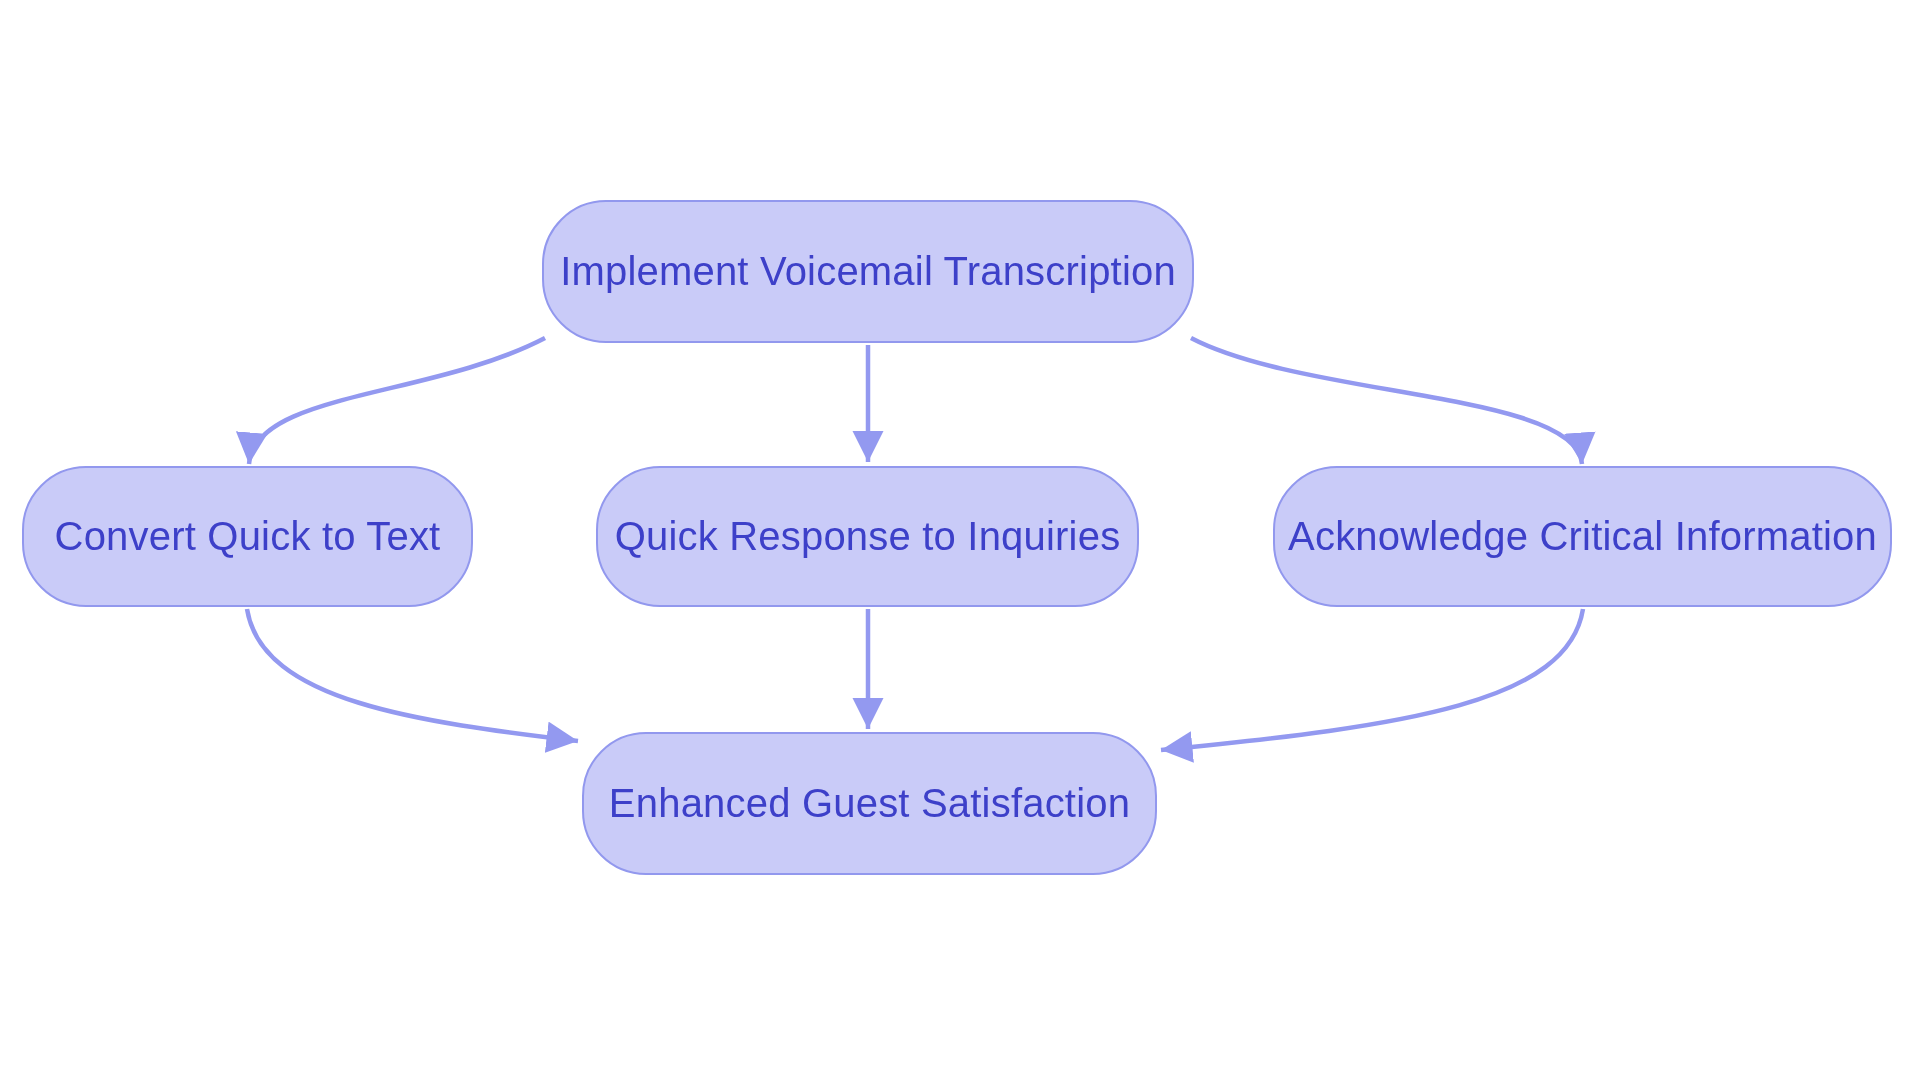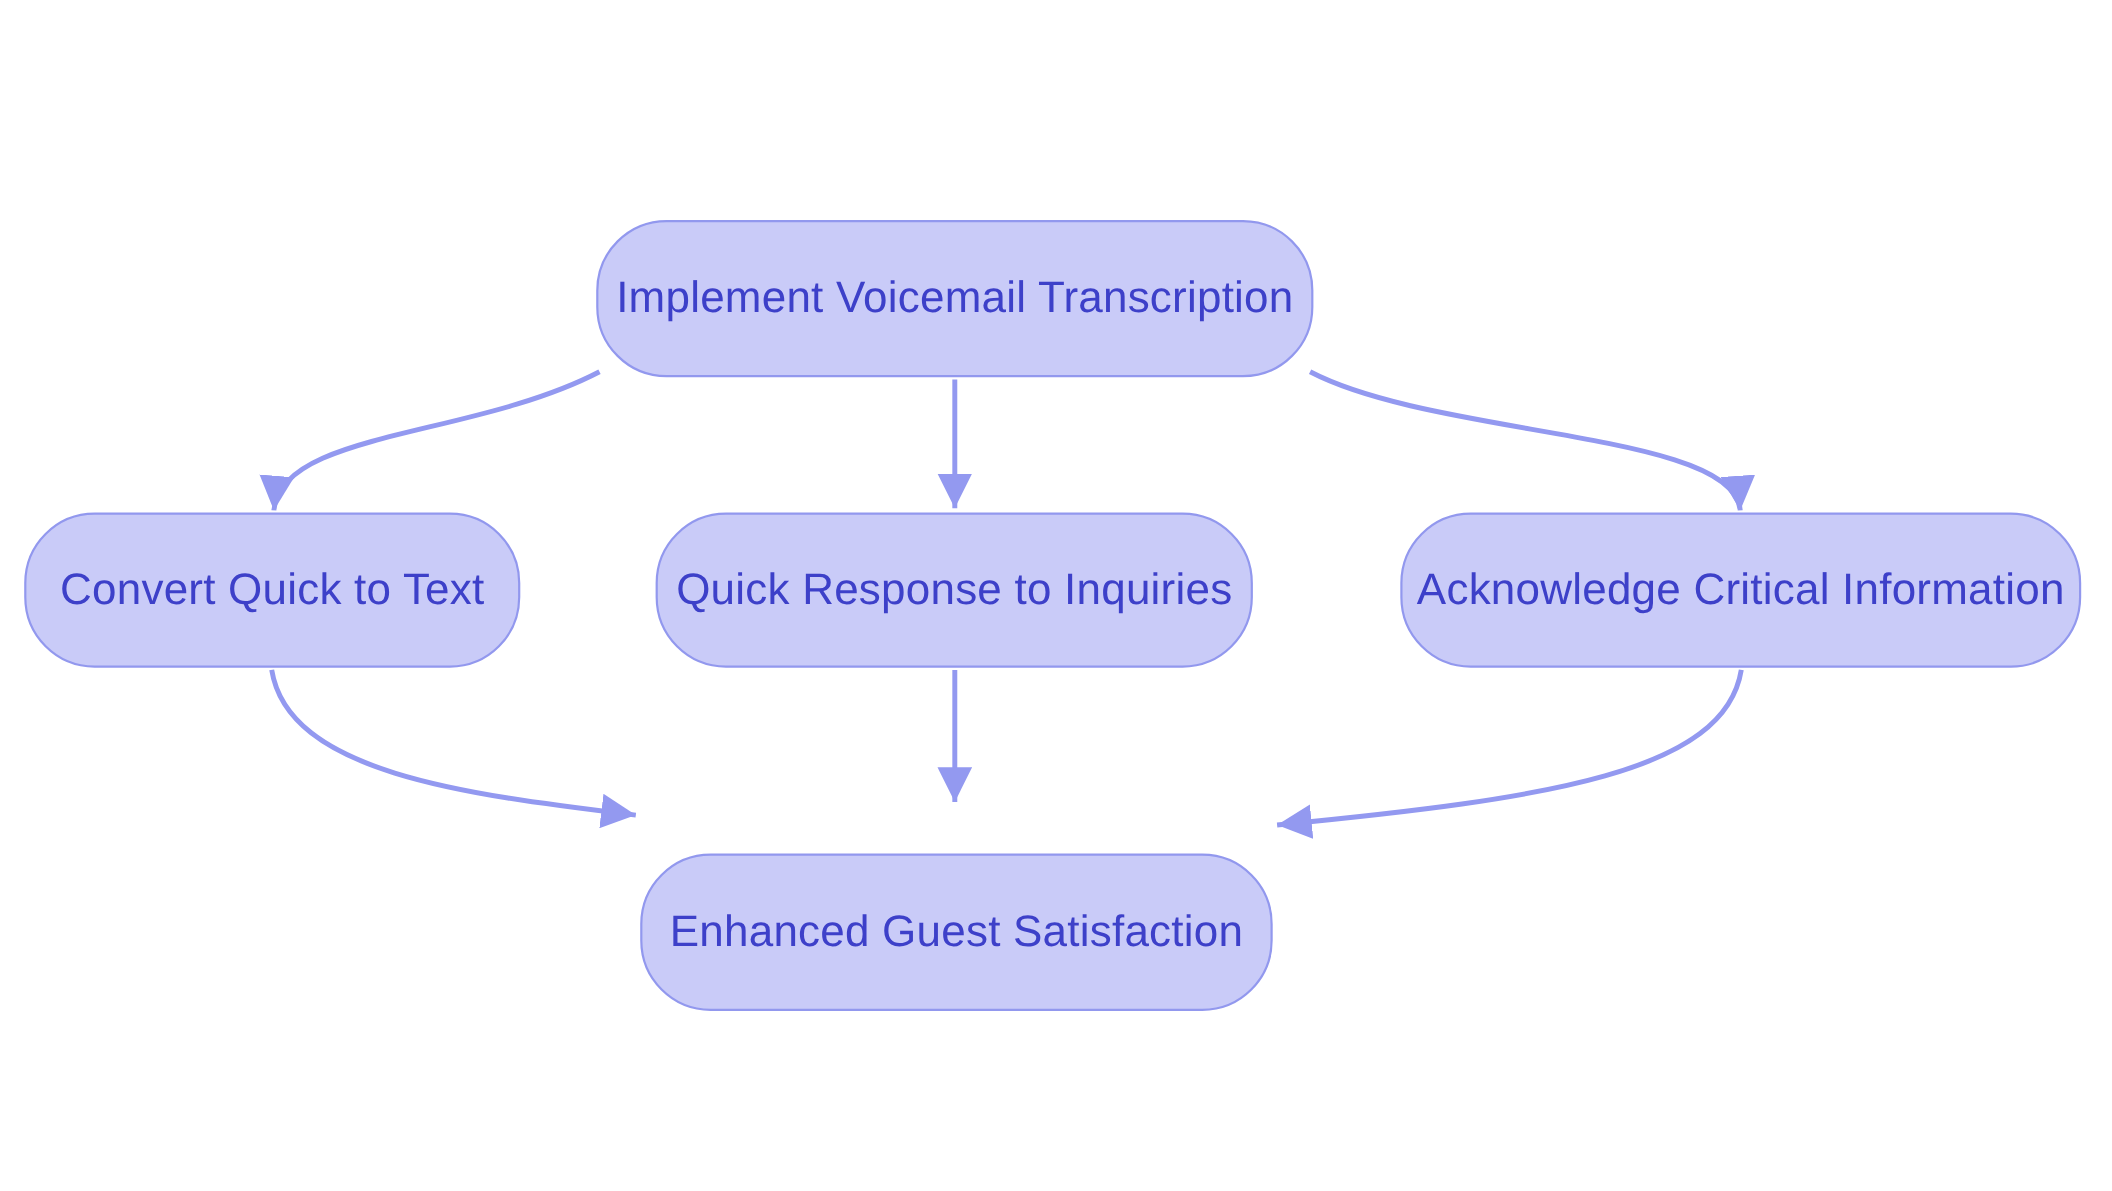--- a/index.html
+++ b/index.html
@@ -40,21 +40,21 @@
     font-size: 40px;
     font-weight: 400;
     letter-spacing: 0.2px;
     text-align: left;
     white-space: nowrap;
   }
   .node-top    { left: 542px;  top: 200px; width: 652px; height: 143px; }
   .node-left   { left: 22px;   top: 466px; width: 451px; height: 141px; }
   .node-mid    { left: 596px;  top: 466px; width: 543px; height: 141px; }
   .node-right  { left: 1273px; top: 466px; width: 619px; height: 141px; }
-  .node-bottom { left: 582px;  top: 732px; width: 575px; height: 143px; margin-top: 44px; }
+  .node-bottom { left: 582px;  top: 732px; width: 575px; height: 143px; }
 </style>
 </head>
 <body>
 
 <div class="canvas">
 
   <svg class="edges-layer" viewBox="0 0 1920 1083" xmlns="http://www.w3.org/2000/svg">
     <defs>
       <marker id="arrowhead" viewBox="0 0 10 10" refX="10" refY="5" markerWidth="7" markerHeight="7" orient="auto-start-reverse">
         <path d="M 0 0 L 10 5 L 0 10 z" fill="#9399f0"></path>

